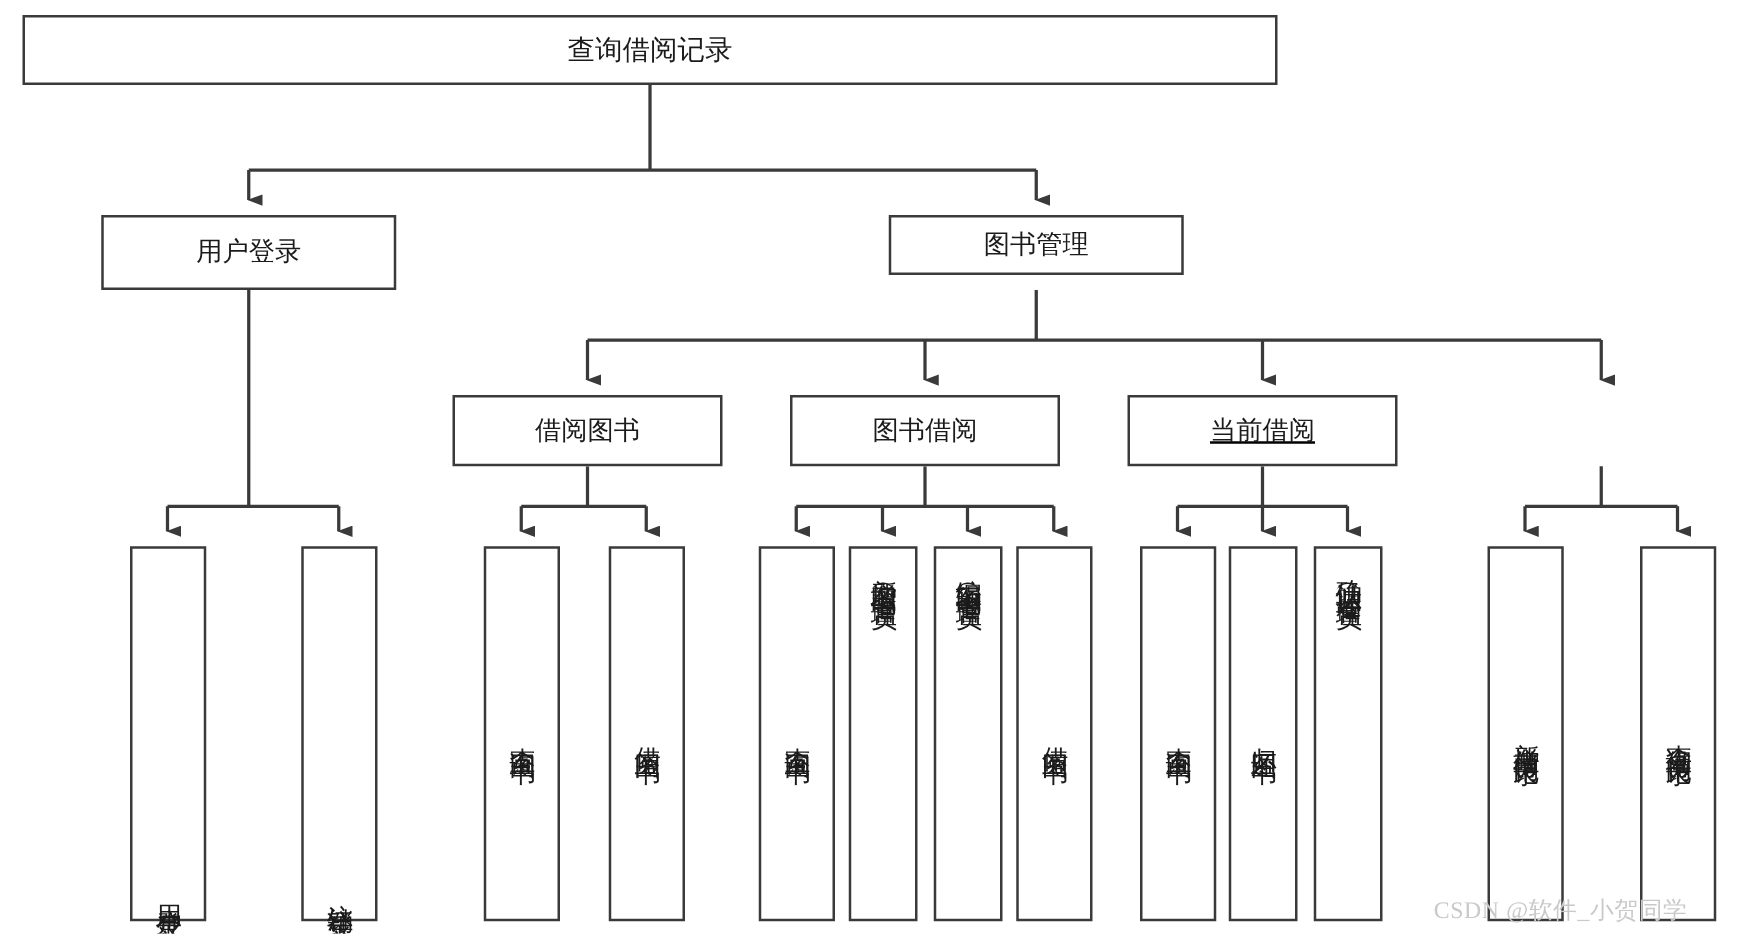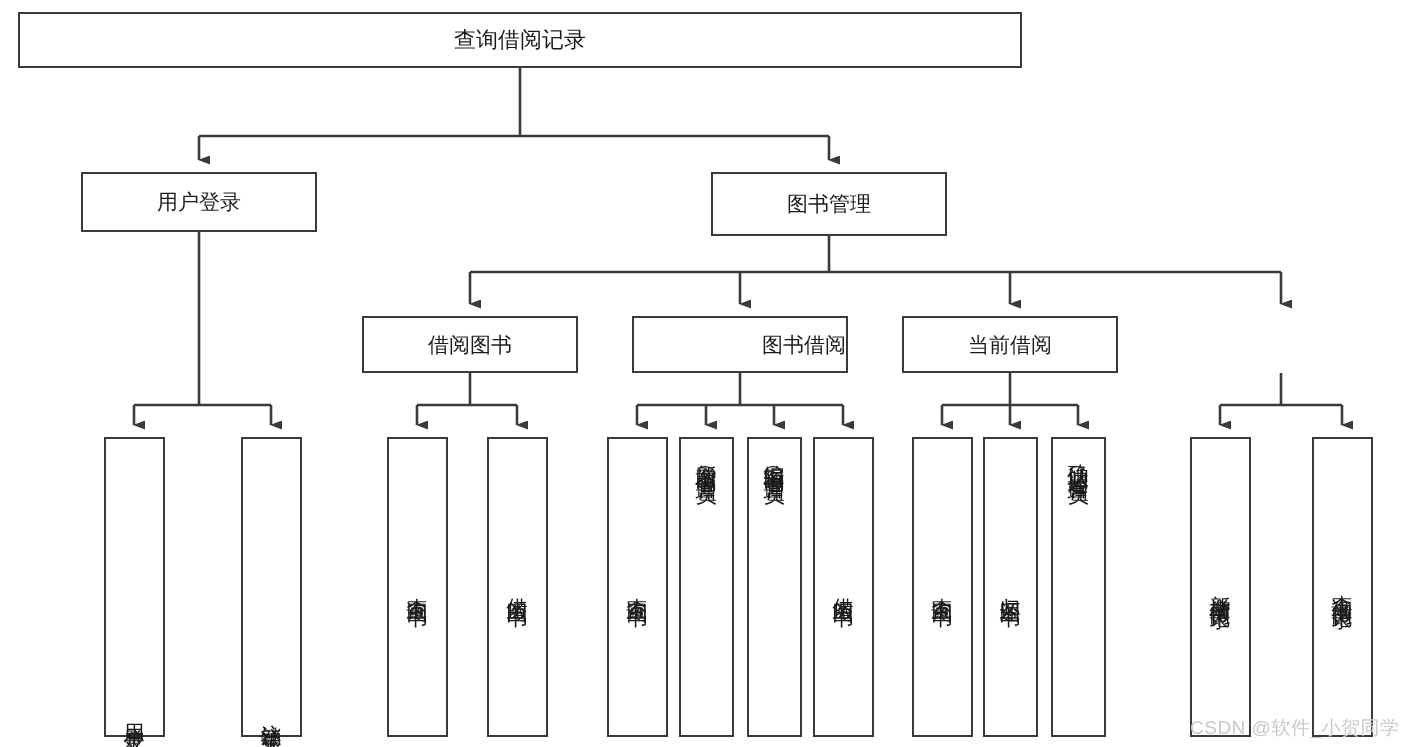--- a/index.html
+++ b/index.html
@@ -133,31 +133,31 @@
     </g>
   </svg>
 
   <div class="node h root" style="left:18px; top:12px; width:1004px; height:56px;">
     <span class="lbl">查询借阅记录</span>
   </div>
 
   <div class="node h" style="left:81px; top:172px; width:236px; height:60px;">
     <span class="lbl">用户登录</span>
   </div>
-  <div class="node h" style="left:711px; top:172px; width:236px; height:64px;">
+  <div class="node h" style="left:711px; top:172px; width:236px; height:48px;">
     <span class="lbl">图书管理</span>
   </div>
 
   <div class="node h" style="left:362px; top:316px; width:216px; height:57px;">
     <span class="lbl">借阅图书</span>
   </div>
-  <div class="node h" style="left:632px; top:316px; width:216px; height:57px;justify-content:flex-end;">
+  <div class="node h" style="left:632px; top:316px; width:216px; height:57px;">
     <span class="lbl">图书借阅</span>
   </div>
-  <div class="node h" style="left:902px; top:316px; width:216px; height:57px;">
+  <div class="node h" style="left:902px; top:316px; width:216px; height:57px;text-decoration:underline;">
     <span class="lbl">当前借阅</span>
   </div>
 
   <div class="node v" style="left:104px; top:437px; width:61px; height:300px;">
     <span class="lbl">用户登录</span>
   </div>
   <div class="node v" style="left:241px; top:437px; width:61px; height:300px;">
     <span class="lbl">注销登录</span>
   </div>
 
@@ -191,15 +191,15 @@
     <span class="lbl">确认归还（管理员）</span>
   </div>
 
   <div class="node v midalign" style="left:1190px; top:437px; width:61px; height:300px;">
     <span class="lbl">新增借阅记录</span>
   </div>
   <div class="node v midalign" style="left:1312px; top:437px; width:61px; height:300px;">
     <span class="lbl">查询借阅记录</span>
   </div>
 
-  <div class="watermark" style="left:1190px; top:715px;">CSDN @软件_小贺同学</div>
+  <div class="watermark" style="left:1147px; top:715px;font-family:Liberation Serif, serif;">CSDN @软件_小贺同学</div>
 
 </div>
 
 </body></html>

